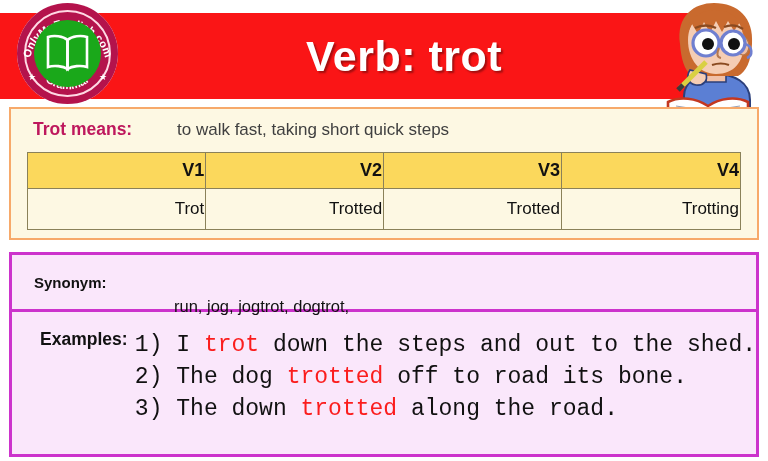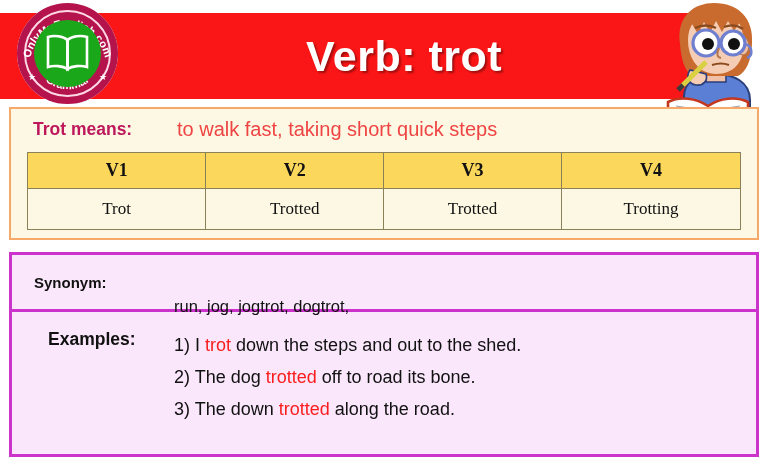--- a/index.html
+++ b/index.html
@@ -146,37 +146,36 @@
   }
   .means-label {
     width: 166px;
     padding-left: 22px;
     box-sizing: border-box;
     font-size: 17.5px;
     font-weight: bold;
     color: #be185d;
   }
   .means-value {
-    font-size: 20px;
-    color: #ef4444;
+    font-size: 17px;
+    color: #404040;
   }
 
   .verb-table {
     position: absolute;
     left: 16px;
     top: 43px;
     width: 714px;
     border-collapse: collapse;
   }
   .verb-table th,
   .verb-table td {
     border: 1px solid #8a8159;
-    text-align: center;
-    color: #111111;
-    font-family: Liberation Serif, serif;
+    text-align: right;
+    color: #111111;
   }
   .verb-table th {
     background: #fbd85c;
     height: 33px;
     font-size: 18px;
     font-weight: bold;
   }
   .verb-table td {
     background: #fdf8e3;
     height: 38px;
@@ -229,30 +228,31 @@
     top: 57px;
     width: 744px;
     height: 142px;
     display: flex;
     align-items: flex-start;
     padding-top: 17px;
     box-sizing: border-box;
   }
   .ex-label {
     width: 162px;
-    padding-left: 36px;
+    padding-left: 28px;
     box-sizing: border-box;
     font-size: 17.5px;
     font-weight: bold;
     color: #111111;
   }
   .ex-list {
-    font-size: 18px;
+    font-size: 23px;
     color: #111111;
     line-height: 32px;
+    font-family: Liberation Mono, monospace;
   }
   .ex-item { white-space: nowrap; }
   .hl { color: #fb1d1d; }
 </style>
 </head>
 <body>
 
 <div class="header">
   <div class="banner"></div>
   <div class="banner-notch"></div>

